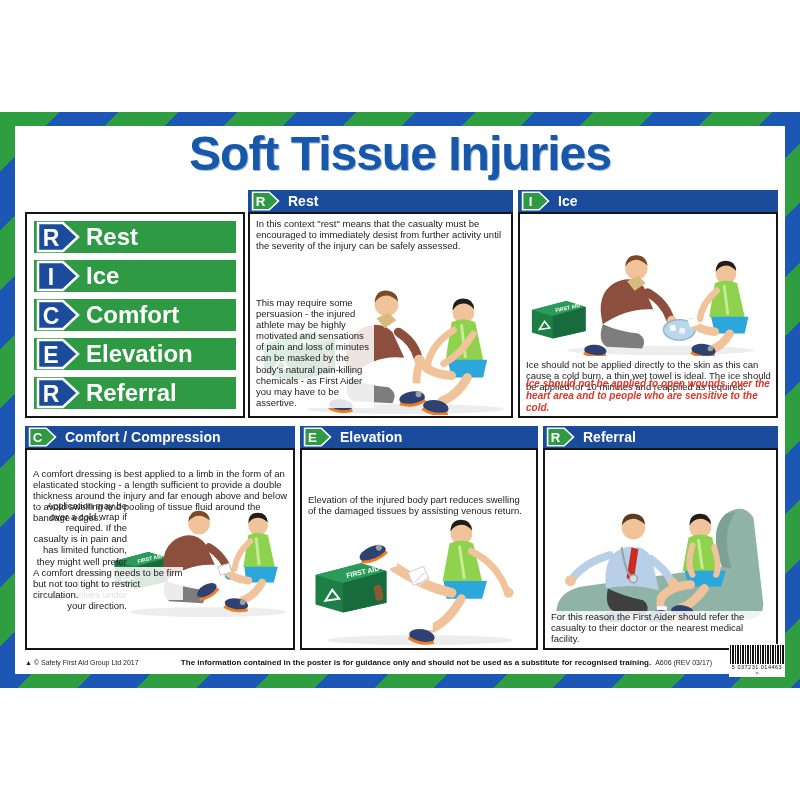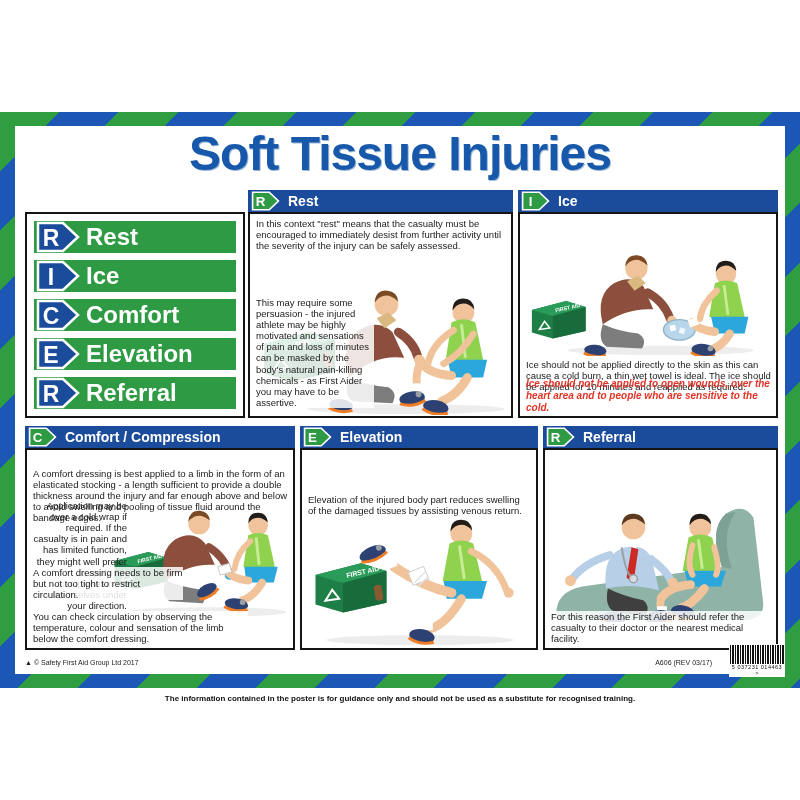--- a/index.html
+++ b/index.html
@@ -37,21 +37,21 @@
   
   .ricer-list{position:absolute;left:0;top:0;right:0;bottom:0;padding:7px;}
   .ricer-bar{
     height:32px;margin-bottom:7px;background:#2f9a44;display:flex;align-items:center;
   }
   .ricer-bar:last-child{margin-bottom:0;}
   .ricer-badge{height:32px;width:44px;margin-left:2px;flex:0 0 auto;}
   .ricer-word{color:#fff;font-weight:bold;font-size:24px;margin-left:6px;letter-spacing:0px;}
   
   .foot{position:absolute;font-size:7px;color:#222;}
-  .foot-disc{position:absolute;left:0;width:770px;text-align:center;font-size:8px;font-weight:bold;color:#111;margin-top:36px;}
+  .foot-disc{position:absolute;left:16px;width:770px;text-align:center;font-size:8px;font-weight:bold;color:#111;}
   .barcode{position:absolute;right:0;top:518px;width:54px;background:#fff;padding:1px;text-align:center;}
   .barcode-bars{
     height:19px;
     background:repeating-linear-gradient(90deg,#111 0 1px,#fff 1px 2px,#111 2px 4px,#fff 4px 5px);
   }
   .barcode-num{font-size:5.5px;color:#111;letter-spacing:0.5px;display:block;margin-top:0px;}
 </style>
 </head>
 <body>
 
@@ -282,21 +282,20 @@
           <circle cx="6" cy="-3" r="3" fill="#9aa0a6"></circle>
         </g>
         <g transform="translate(94,96) rotate(-30)">
           <ellipse cx="0" cy="0" rx="11" ry="6" fill="#2d4272"></ellipse>
           <path d="M-11 4 q11 5 22 0" stroke="#ef7d23" stroke-width="3" fill="none"></path>
         </g>
       </g>
     </svg>
     <div class="bodytext" style="left:6px;top:50px;width:94px;text-align:right;">Application may be over a cold wrap if required. If the casualty is in pain and has limited function, they might well prefer to apply the compression for themselves under your direction.</div>
     <div class="bodytext" style="left:6px;bottom:48px;width:150px;background:rgba(255,255,255,0.85);">A comfort dressing needs to be firm but not too tight to restrict circulation.</div>
-    <div class="bodytext" style="left:6px;bottom:4px;width:215px;background:rgba(255,255,255,0.85);">You can check circulation by observing the temperature, colour and sensation of the limb below the comfort dressing.</div>
   </div>
 
   <div class="panel-box" style="left:285px;top:322px;width:238px;height:202px;">
     <div class="bodytext" style="left:6px;top:4px;width:222px;margin-top:40px;">Elevation of the injured body part reduces swelling of the damaged tissues by assisting venous return.</div>
     <svg class="scene" style="left:8px;bottom:2px;width:216px;height:138px;" viewBox="0 0 216 140">
       <ellipse cx="110" cy="134" rx="95" ry="5" fill="#ededed"></ellipse>
       <g transform="translate(4,52)">
         <path d="M0 16 L46 4 L72 12 L72 44 L28 54 L0 46 Z" fill="#1e7f46"></path>
         <path d="M0 16 L46 4 L72 12 L28 24 Z" fill="#2a9b58"></path>
         <path d="M28 24 L72 12 L72 44 L28 54 Z" fill="#186c3b"></path>

